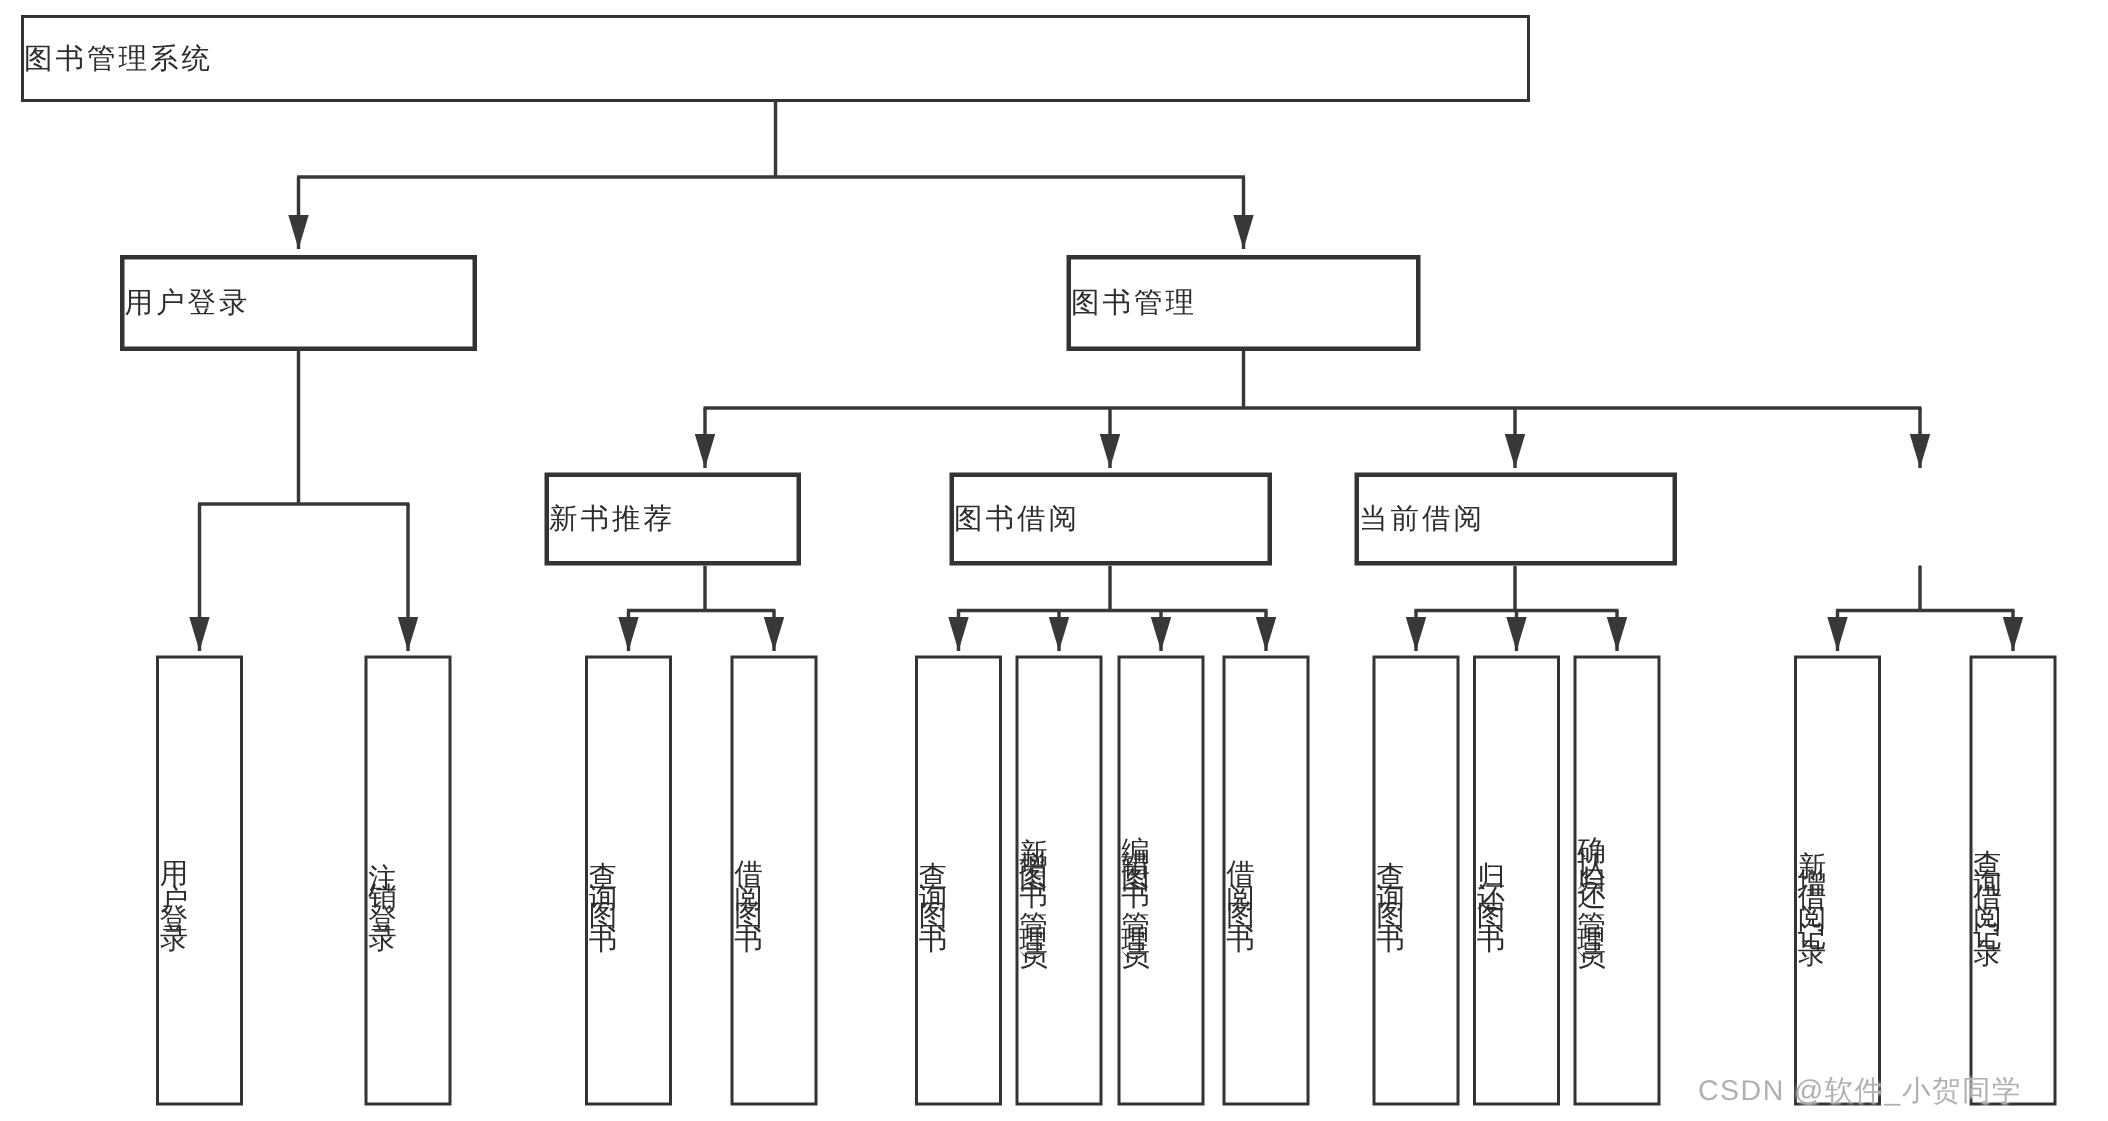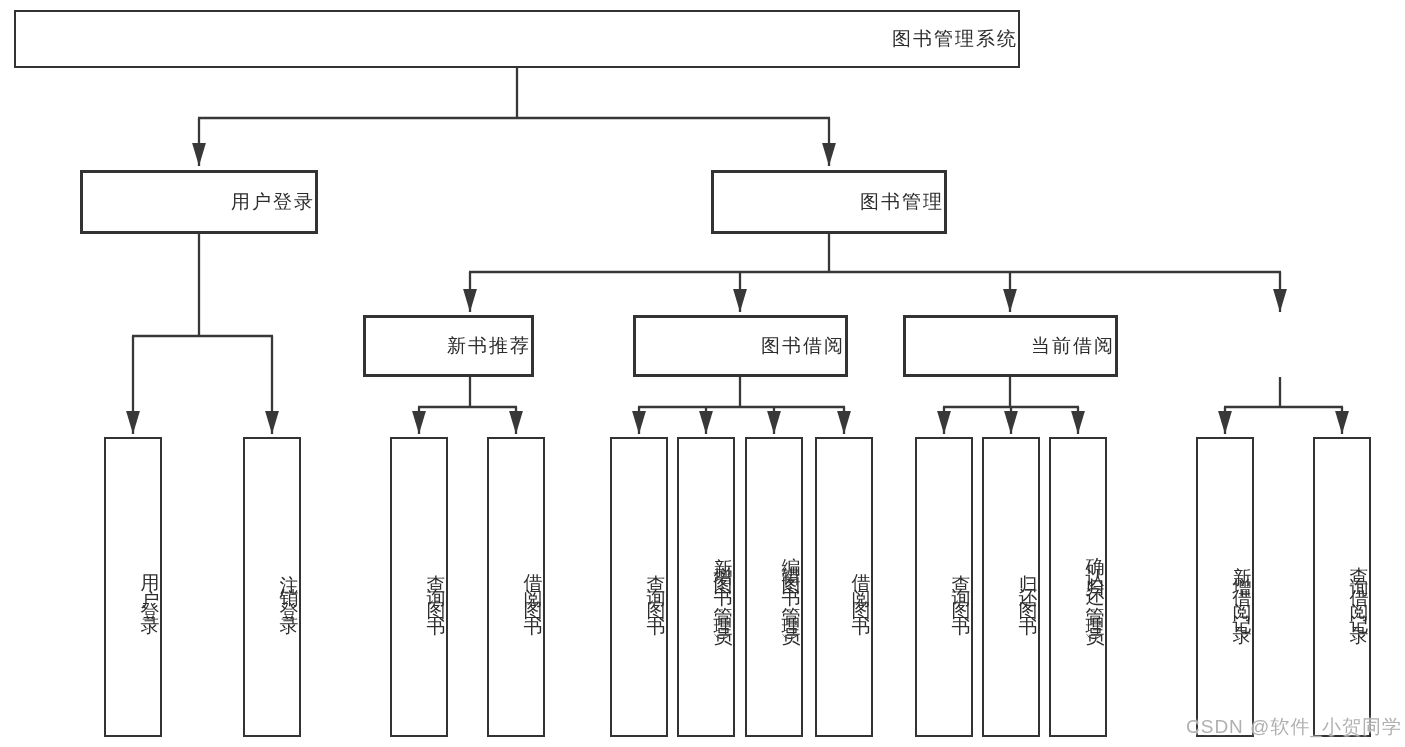--- a/index.html
+++ b/index.html
@@ -27,42 +27,42 @@
     pointer-events: none;
   }
   #connectors line { stroke: var(--line); stroke-width: 2.3px; }
   #arrowhead path { fill: var(--line); }
   .box {
     position: absolute;
     background: var(--background);
     border: 3px solid var(--box_border);
     display: flex;
     align-items: center;
-    justify-content: flex-end;
+    justify-content: flex-start;
     text-align: center;
   }
   .box.root  { border-width: 2px; }
   .box.leaf  { border-width: 2px; }
   .box.h span {
     font-size: 19px;
     letter-spacing: 2px;
     white-space: nowrap;
   }
   .box.v span {
     writing-mode: vertical-rl;
     text-orientation: mixed;
     font-size: 19px;
     letter-spacing: 14px;
     line-height: 1;
   }
   .box.v.v6 span { letter-spacing: 12px; }
   .box.v.v9 span { letter-spacing: 10px; }
   #watermark {
     position: absolute;
-    left: 1186px;
+    left: 1132px;
     top: 714px;
     font-size: 19px;
     letter-spacing: 1px;
     color: var(--watermark);
     text-shadow: 0 0 3px rgba(255,255,255,0.9), 1px 1px 2px rgba(255,255,255,0.8);
     white-space: nowrap;
     z-index: 5;
   }
 </style>
 </head>

